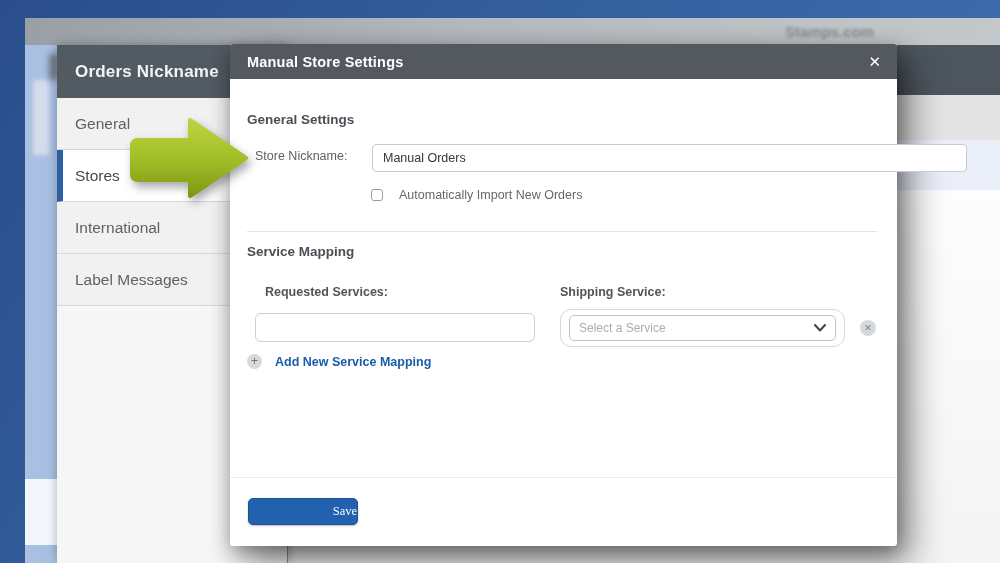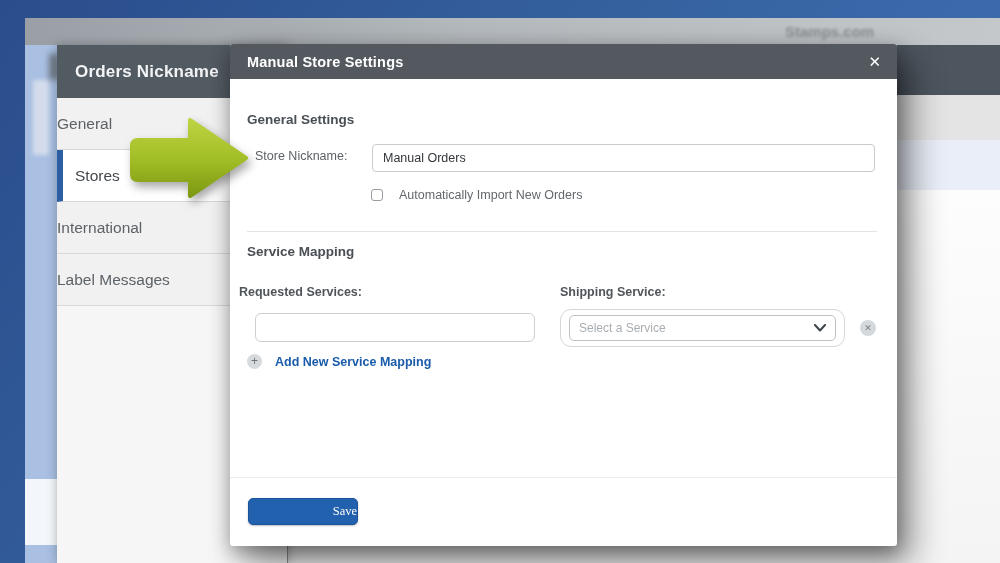--- a/index.html
+++ b/index.html
@@ -27,36 +27,36 @@
   .leftnav .seg-white { position:absolute; left:0; top:434px; width:32px; height:66px; background:#f3f6fa; }
   .smudge { position:absolute; left:24px; top:36px; width:10px; height:26px;
             background:#5b6065; filter:blur(3px); opacity:.75; }
   
   .panel { position:absolute; left:57px; top:45px; width:231px; height:518px;
            background:#f6f6f6; border-right:1px solid #8f9296; z-index:2;
            box-shadow:0 0 10px rgba(0,0,0,.28); }
   .panel-header { height:53px; background:#525a62; color:#f2f3f4; font-size:17px; font-weight:bold;
                   display:flex; align-items:center; padding-left:18px; letter-spacing:.2px; }
   .p-item { height:52px; background:#f1f1f1; border-bottom:1px solid #d8d8d8;
-            display:flex; align-items:center; 
+            display:flex; align-items:center; padding-left:18px;
             font-size:15.5px; color:#5d6267; cursor:pointer; }
   .p-item.active { background:#ffffff; border-left:6px solid #2c5fa4; padding-left:12px; color:#45494e; }
   
   .modal { position:absolute; left:230px; top:44px; width:667px; height:502px;
            background:#fff; border-radius:3px; z-index:5;
            box-shadow:14px 16px 34px rgba(0,0,0,.45), 0 6px 18px rgba(0,0,0,.30); }
   .modal-header { height:35px; background:#53595f; border-radius:3px 3px 0 0;
                   display:flex; align-items:center; padding:0 16px 0 17px; }
   .modal-title { color:#fff; font-size:14.5px; font-weight:bold; letter-spacing:.2px; }
   .close-btn { margin-left:auto; color:#fff; font-size:15px; line-height:1; cursor:pointer;
                font-weight:normal; }
   .m-heading { position:absolute; left:17px; font-size:13.5px; font-weight:bold; color:#494f54; }
   .lbl { position:absolute; font-size:12.5px; color:#5d6266;margin-left:8px; }
   .lbl-bold { position:absolute; font-size:12.5px; font-weight:bold; color:#4f555a; }
-  .nickname-input { position:absolute; left:142px; top:100px; width:503px; height:28px;
+  .nickname-input { position:absolute; left:142px; top:100px; width:595px; height:28px;
                     border:1px solid #c9ccce; border-radius:4px; padding:0 10px;
                     font-family:inherit; font-size:12.5px; color:#33373b; background:#fff; outline:none; }
   .checkbox { position:absolute; left:141px; top:145px; width:12px; height:12px;
               border:1px solid #989da3; border-radius:3px; background:#fff; cursor:pointer; }
   .divider { position:absolute; left:17px; right:20px; height:1px; background:#e3e4e5; }
   .req-input { position:absolute; left:25px; top:269px; width:280px; height:29px;
                border:1px solid #ccd0d3; border-radius:6px; padding:0 10px;
                font-family:inherit; font-size:12.5px; color:#33373b; background:#fff; outline:none; }
   .ship-wrap { position:absolute; left:330px; top:265px; width:285px; height:38px;
                border:1px solid #d4d7da; border-radius:11px; background:#fff; }
@@ -137,21 +137,21 @@
   <div class="lbl" style="left:17px; top:105px">Store Nickname:</div>
   <input class="nickname-input" type="text" value="Manual Orders" style="">
 
   <span class="checkbox"></span>
   <div class="lbl" style="left:161px; top:144px; color:#63686d">Automatically Import New Orders</div>
 
   <div class="divider" style="top:187px"></div>
 
   <div class="m-heading" style="top:200px">Service Mapping</div>
 
-  <div class="lbl-bold" style="left:9px; top:241px">Requested Services:</div>
+  <div class="lbl-bold" style="left:35px; top:241px">Requested Services:</div>
   <div class="lbl-bold" style="left:330px; top:241px">Shipping Service:</div>
 
   <input class="req-input" type="text" value="" style="">
 
   <div class="ship-wrap">
     <div class="ship-select">
       <span class="ship-placeholder">Select a Service</span>
       <svg width="12" height="8" viewBox="0 0 12 8">
         <polyline points="1,1 6,6.5 11,1" fill="none" stroke="#3f454b" stroke-width="2" stroke-linecap="round" stroke-linejoin="round"></polyline>
       </svg>

